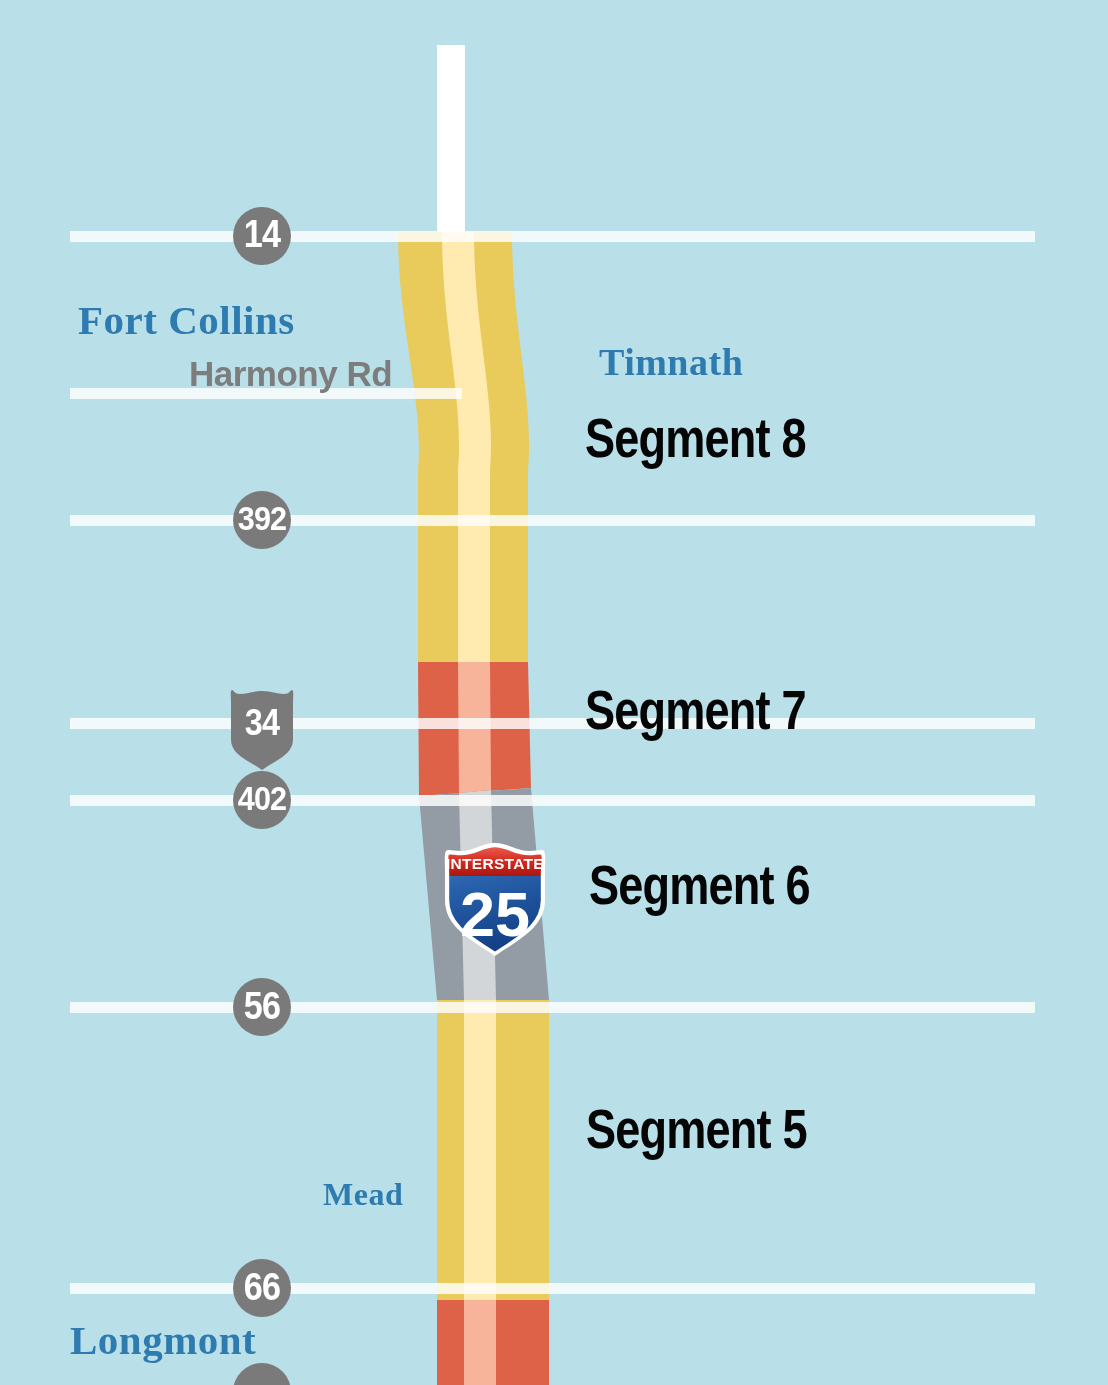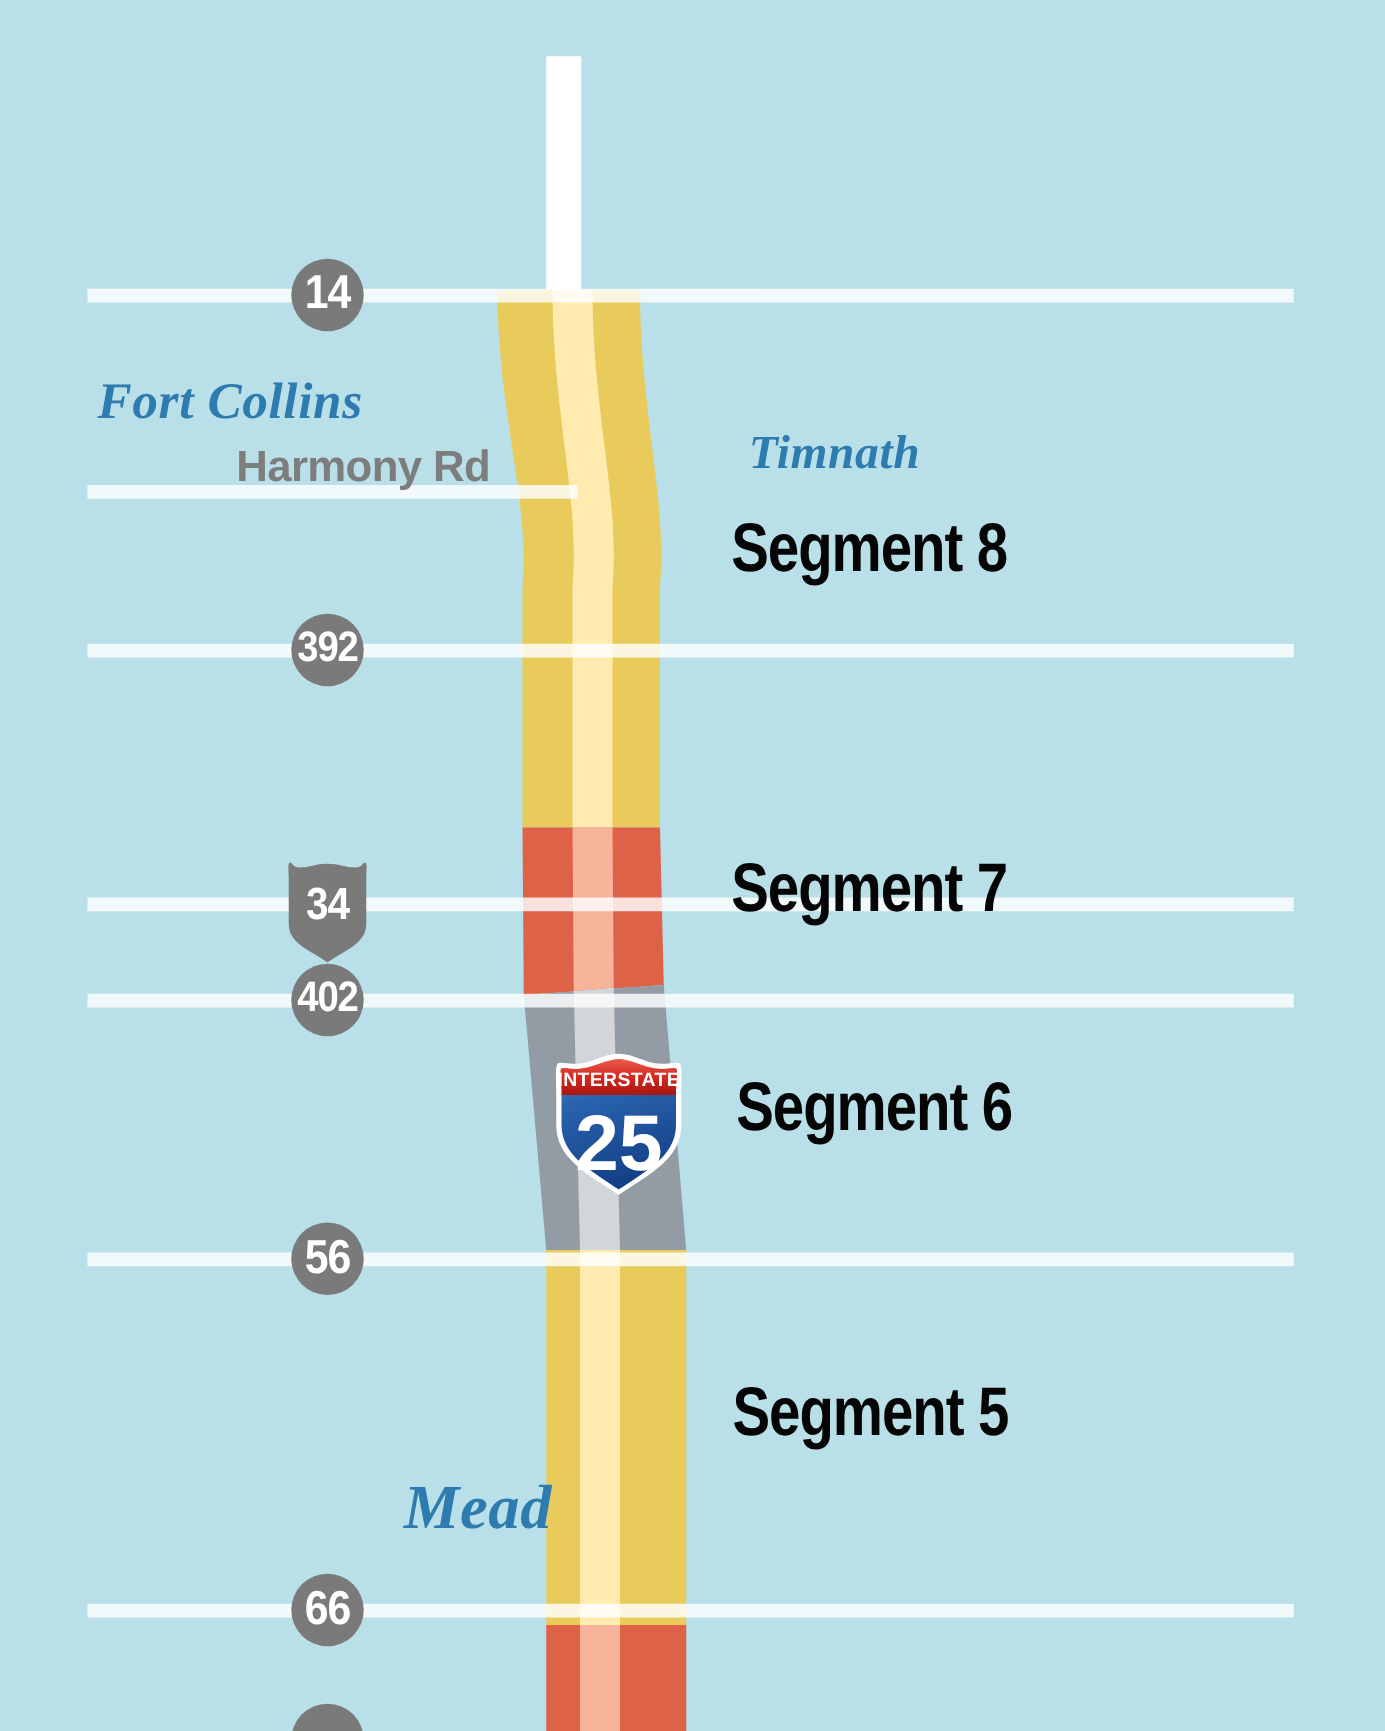--- a/index.html
+++ b/index.html
@@ -10,21 +10,20 @@
     overflow:hidden;
     position:relative;
   }
   #stage{position:absolute;left:0;top:0;width:1108px;height:1385px;}
   #map-svg{position:absolute;left:0;top:0;}
 
   .txt{position:absolute;white-space:nowrap;}
 
   .city-label{
     font-family:"Liberation Serif", serif;
-    font-style:italic;
     font-weight:700;
     color:#2e7bb0;
     letter-spacing:.5px;
   }
   .street-label{
     font-family:"Liberation Sans", sans-serif;
     font-weight:700;
     color:#7d7d7d;
     letter-spacing:-.5px;
     margin-left:29px;
@@ -150,21 +149,22 @@
       <path fill="none" stroke="#ffffff" stroke-width="2.4" d="M50,3 C38,3 30,11 16,11 C9,11 5,9 3,11 C1,13 3,22 3,31
                L3,57 C3,82 26,94 50,110 C74,94 97,82 97,57
                L97,31 C97,22 99,13 97,11 C95,9 91,11 84,11 C70,11 62,3 50,3 Z"></path>
       <text x="50" y="26" text-anchor="middle" font-family="Liberation Sans, sans-serif" font-size="15.5" font-weight="bold" fill="#ffffff" letter-spacing="0.3" id="shield-banner-svg">INTERSTATE</text>
       <text x="50" y="93" text-anchor="middle" font-family="Liberation Sans, sans-serif" font-size="63" font-weight="bold" fill="#ffffff" id="shield-number-svg">25</text>
     </g>
   </svg>
 
   <div class="txt city-label" style="left:78px;top:296px;font-size:41px;">Fort Collins</div>
   <div class="txt city-label" style="left:551px;top:340px;font-size:38px;margin-left:48px;">Timnath</div>
-  <div class="txt city-label" style="left:323px;top:1176px;font-size:50px;">Mead</div>
+  <div class="txt city-label" style="left:323px;top:1176px;font-size:32px;">Mead</div>
+  <div class="txt city-label" style="left:70px;top:1316px;font-size:41px;">Longmont</div>
 
   <div class="txt street-label" style="left:160px;top:354px;font-size:35px;">Harmony Rd</div>
 
   <div class="txt segment-label" style="left:585px;top:406px;font-size:55px;">Segment 8</div>
   <div class="txt segment-label" style="left:585px;top:678px;font-size:55px;">Segment 7</div>
   <div class="txt segment-label" style="left:589px;top:853px;font-size:55px;">Segment 6</div>
   <div class="txt segment-label" style="left:586px;top:1097px;font-size:55px;">Segment 5</div>
 
   <div class="badge-num" style="left:212px;top:213px;width:100px;font-size:38px;">14</div>
   <div class="badge-num" style="left:212px;top:499px;width:100px;font-size:34px;">392</div>

